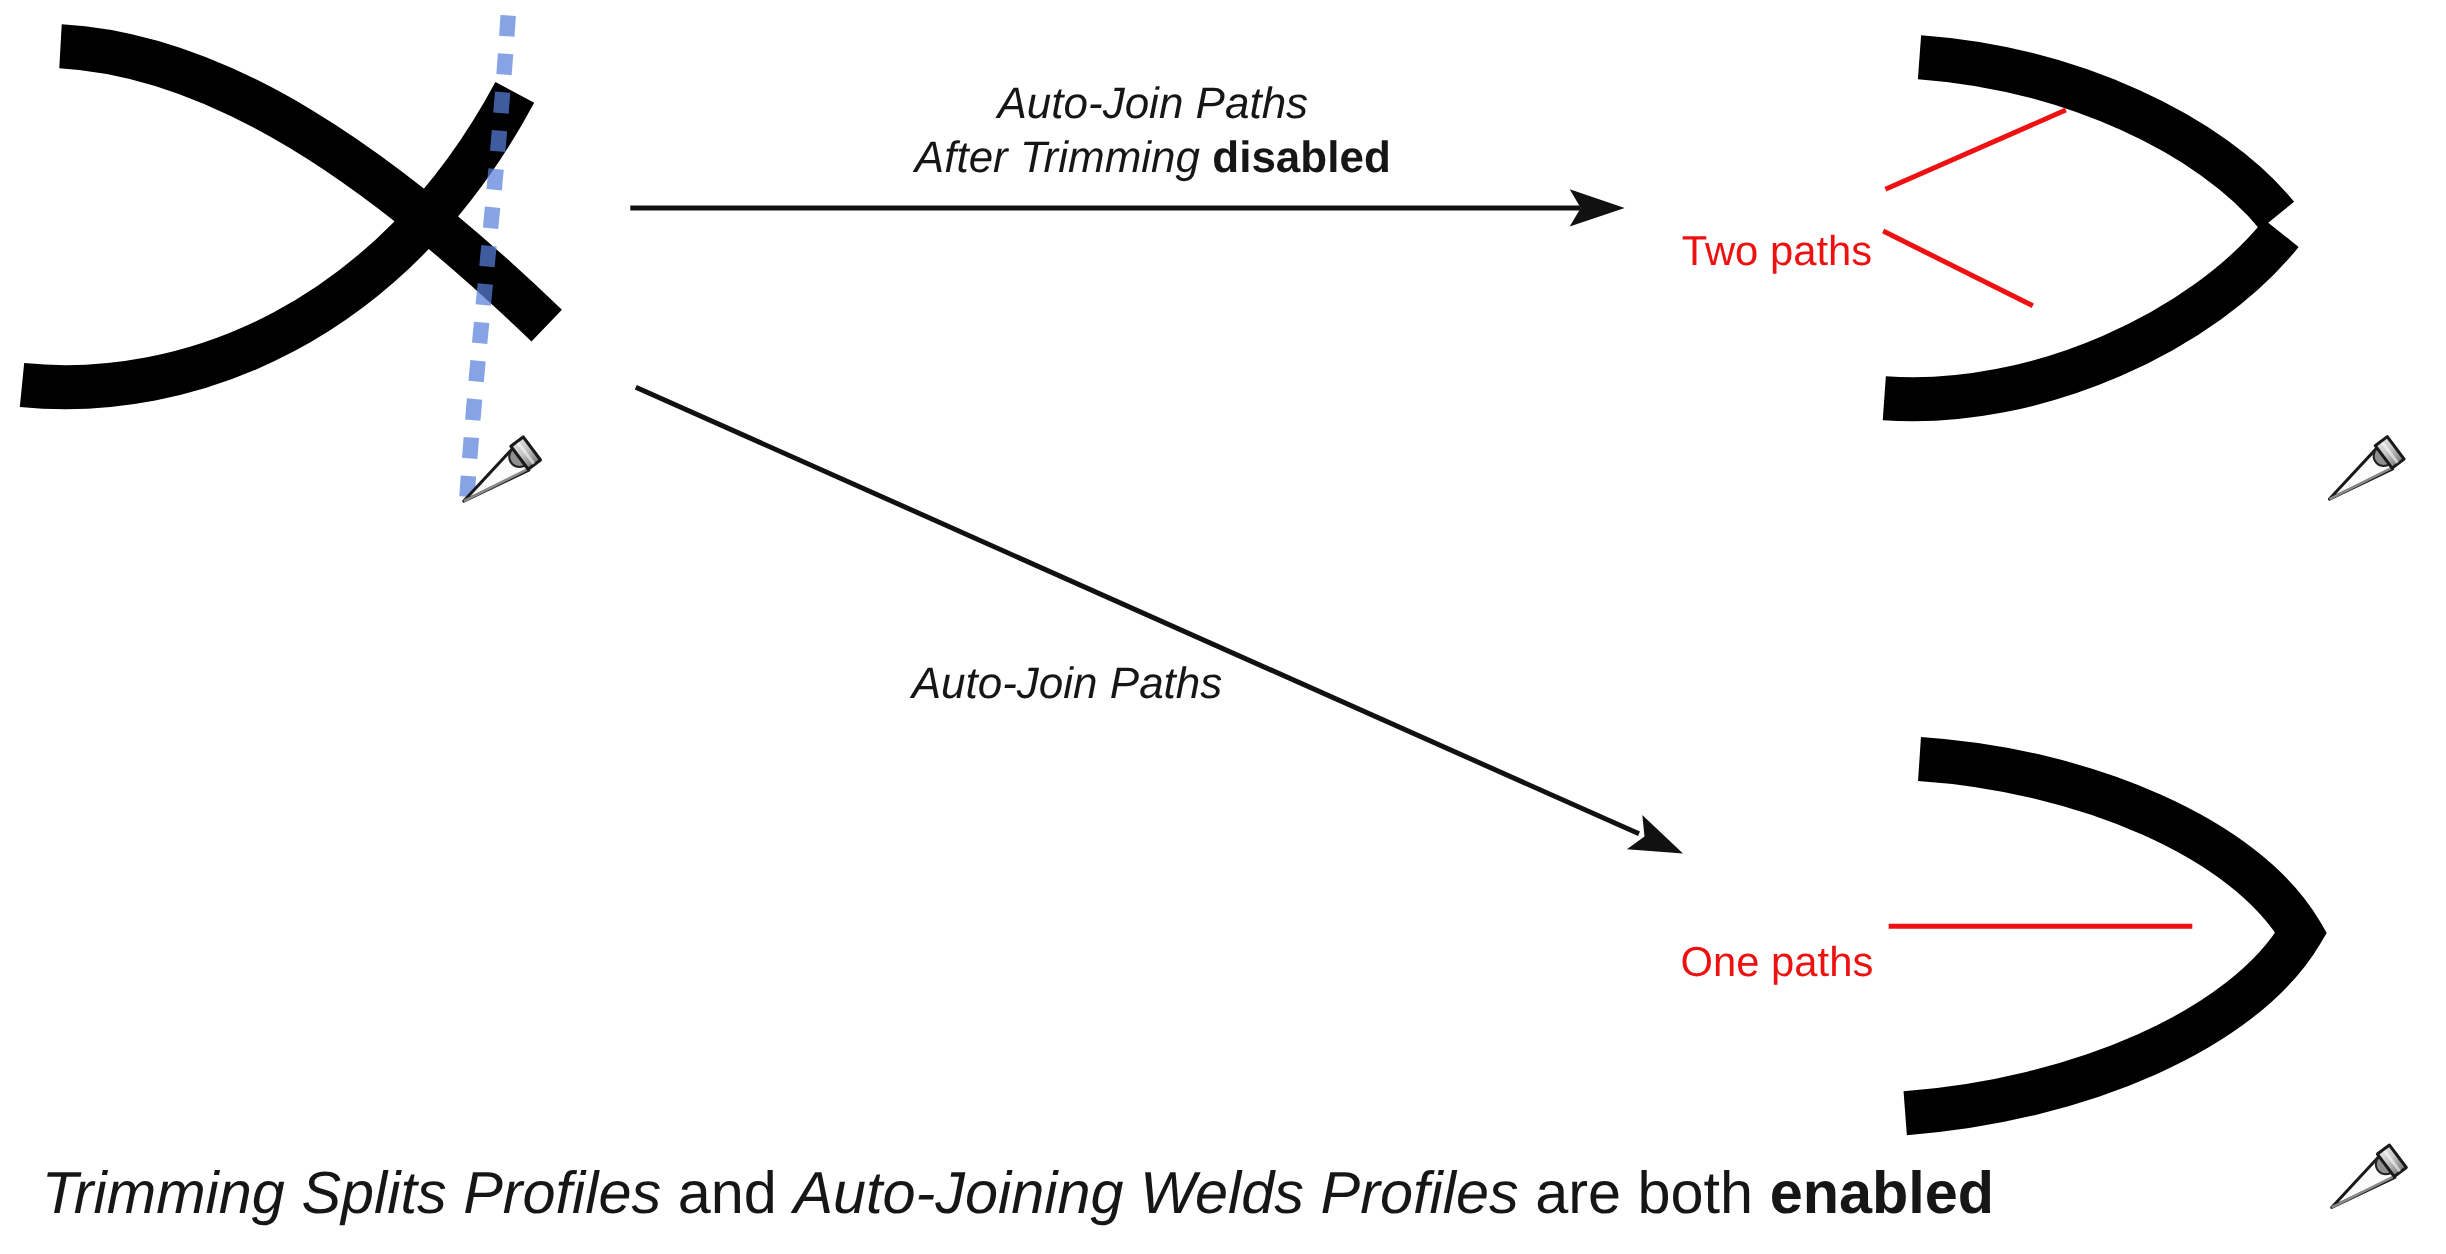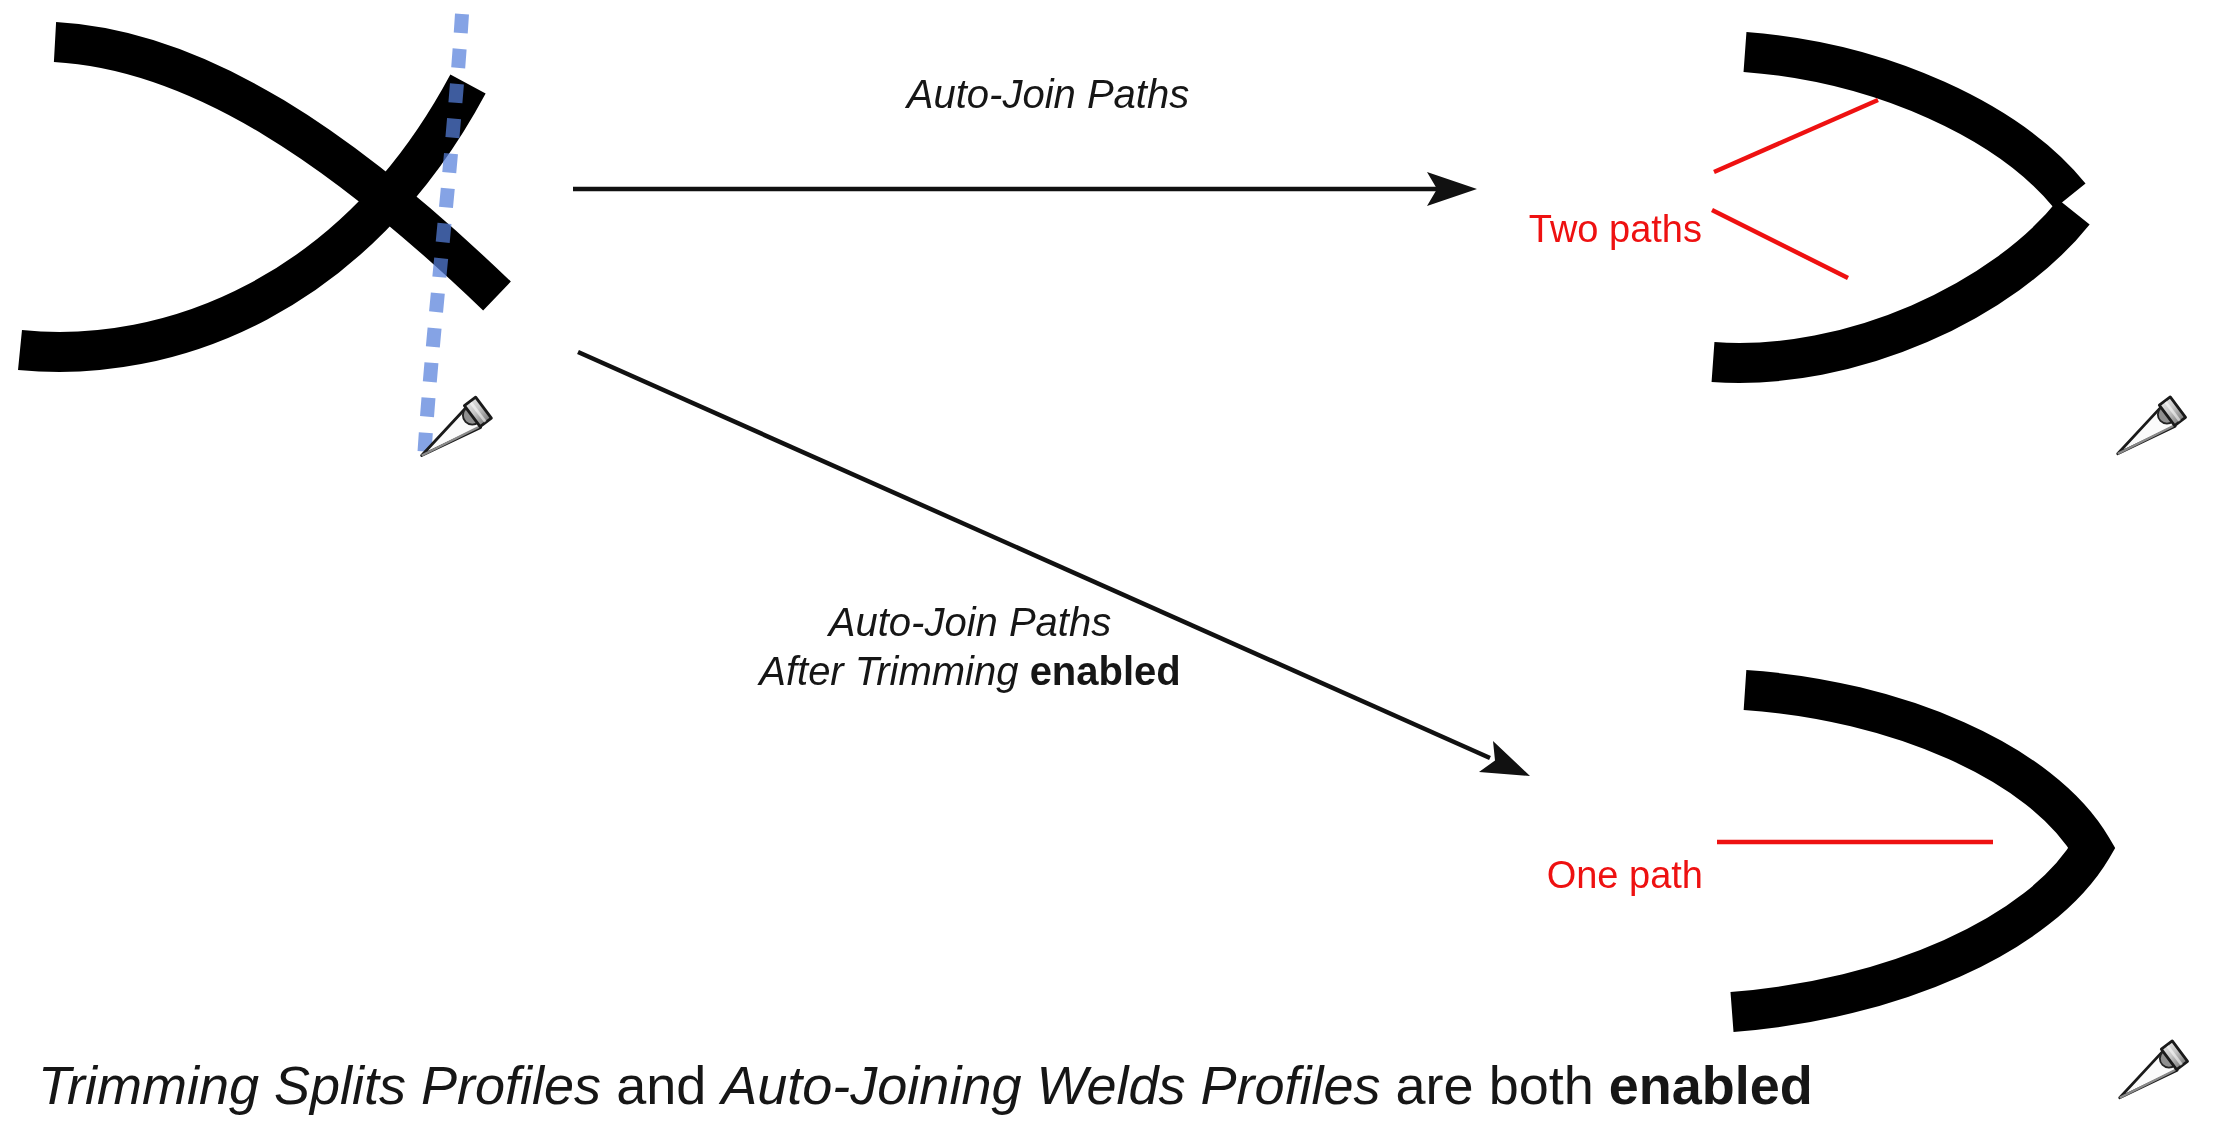--- a/index.html
+++ b/index.html
@@ -93,34 +93,34 @@
 
     <use href="#knife" x="414" y="388" width="94" height="75"></use>
     <use href="#knife" x="2110" y="388" width="92" height="73"></use>
     <use href="#knife" x="2112" y="1032" width="92" height="73"></use>
   </svg>
 
   <div class="label" style="left:1048px;top:70px;">
     <div>
       <span class="it">Auto-Join Paths</span>
     </div>
+    <div>
+      <span class="it">After Trimming</span>
+      <span class="state">disabled</span>
+    </div>
   </div>
 
   <div class="label" style="left:970px;top:598px;">
     <div>
       <span class="it">Auto-Join Paths</span>
     </div>
-    <div>
-      <span class="it">After Trimming</span>
-      <span class="state">enabled</span>
-    </div>
   </div>
 
   <div class="red-label" style="right:522px;top:166px;">Two paths</div>
-  <div class="red-label" style="right:521px;top:812px;">One path</div>
+  <div class="red-label" style="right:521px;top:812px;">One paths</div>
 
   <div class="caption">
     <span class="it">Trimming Splits Profiles</span>
     <span>and</span>
     <span class="it">Auto-Joining Welds Profiles</span>
     <span>are both</span>
     <span class="state">enabled</span>
   </div>
 
 </div>

